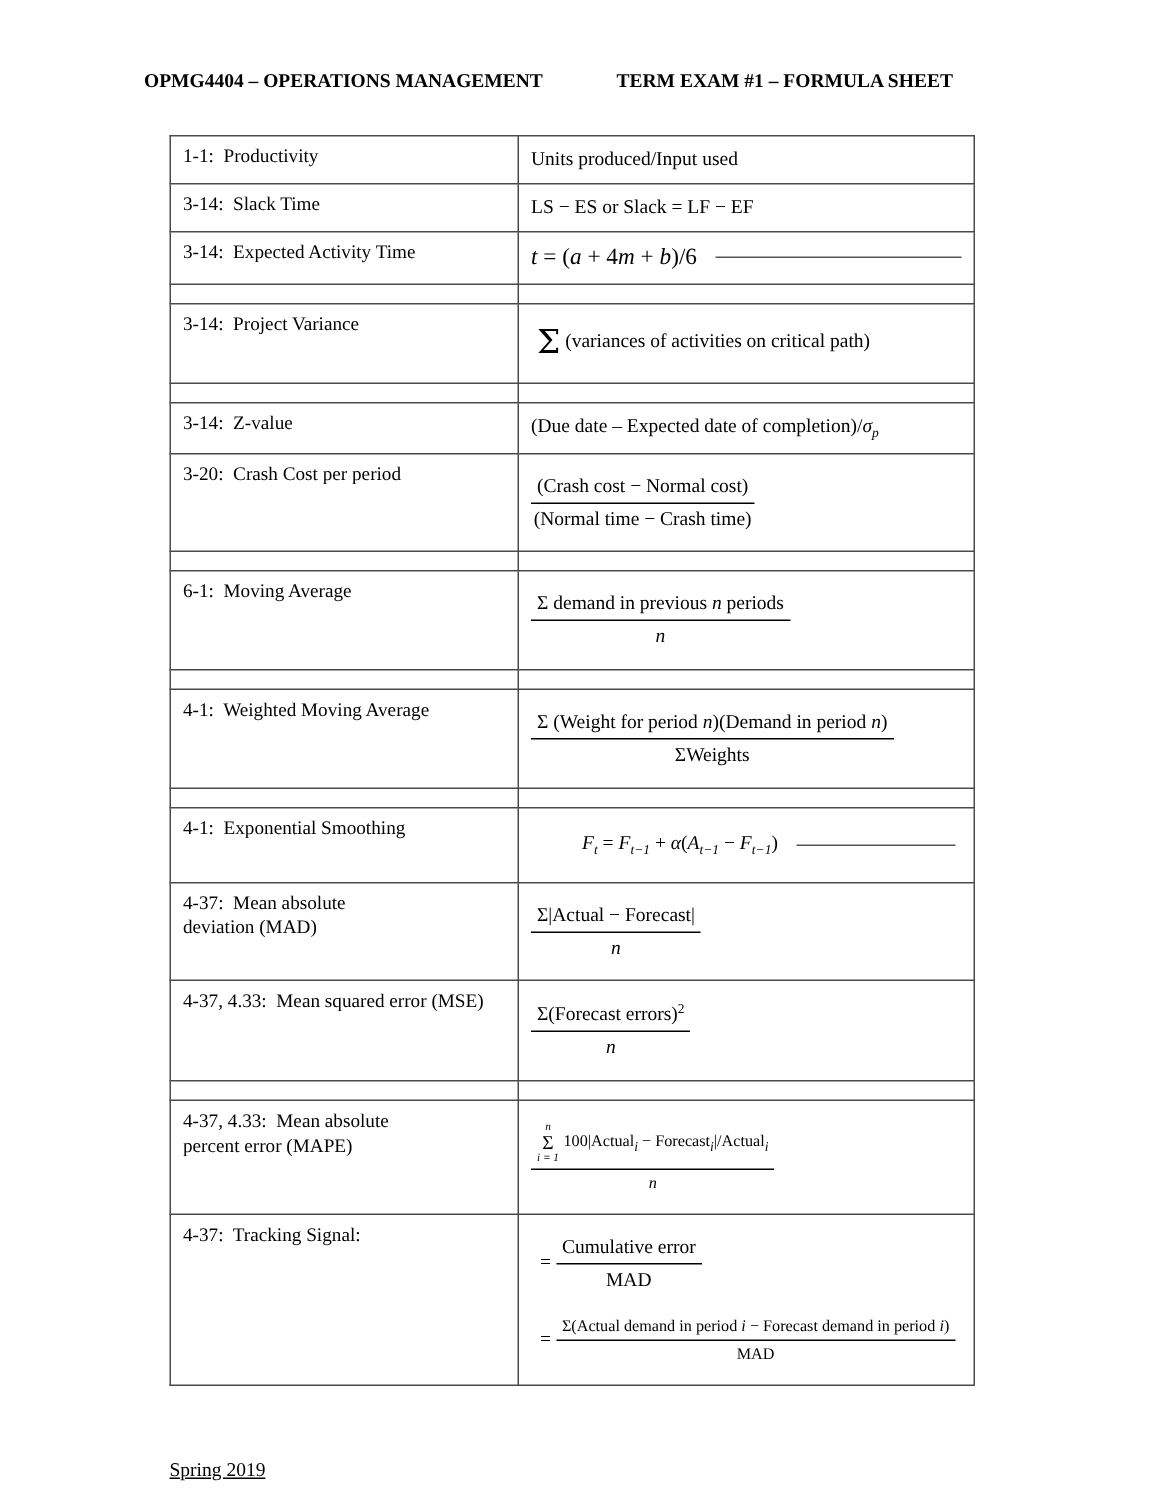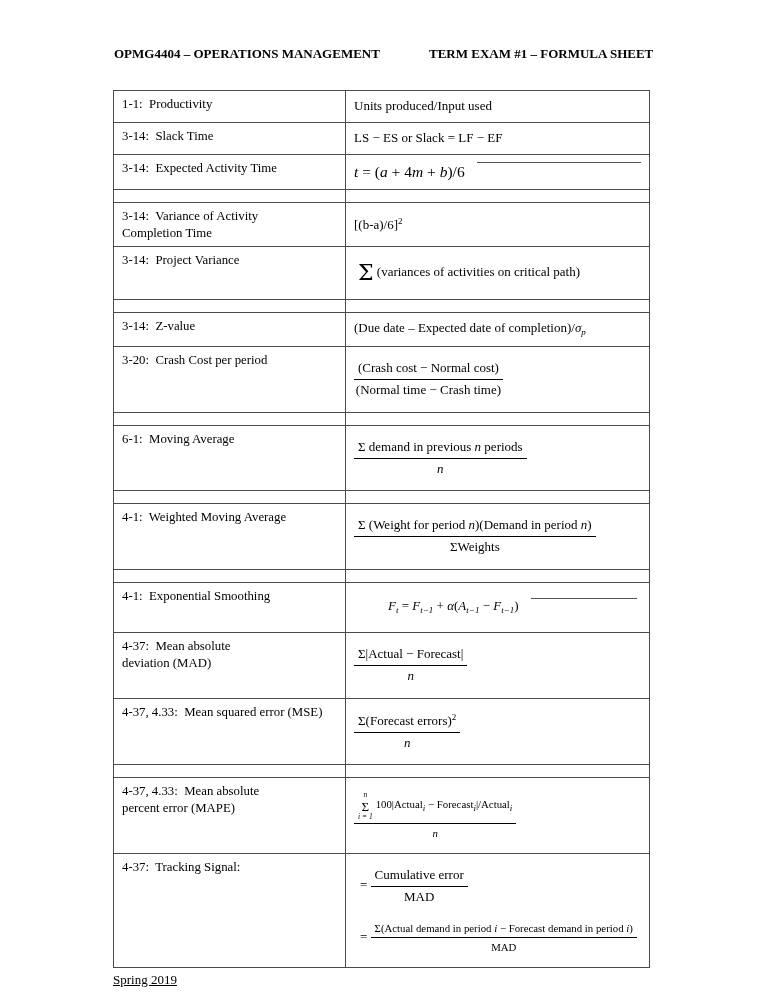--- a/index.html
+++ b/index.html
@@ -9,21 +9,21 @@
     width: 768px;
     height: 994px;
     background: #ffffff;
     color: #000;
     font-family: "Liberation Serif", serif;
     overflow: hidden;
   }
   .header {
     position: absolute;
     top: 46px;
-    left: 114px;
+    left: 96px;
     width: 600px;
     display: flex;
     font-weight: bold;
     font-size: 13px;
   }
   .h-left { width: 315px; }
   .formula-table {
     position: absolute;
     top: 90px;
     left: 113px;
@@ -39,21 +39,21 @@
     font-size: 12.8px;
     line-height: 1.3;
     white-space: pre-wrap;
   }
   .formula-cell {
     vertical-align: middle;
     padding: 4px 8px;
     font-size: 13px;
   }
   .fline { white-space: pre; line-height: 1.3; margin: 3px 0; }
-  .fline.tailed { display: flex; }
+  .fline.tailed { display: flex; align-items: center; }
   .fline .inner { white-space: pre; }
   .fline.big { font-size: 15.5px; }
   .fline.roomy { margin: 11px 4px; }
   .tail { flex: 1 1 auto; border-top: 1px solid #555; margin-left: 12px; height: 0; }
   .frac { display: inline-block; vertical-align: middle; text-align: center; margin: 6px 0; }
   .frac .num { display: block; border-bottom: 1px solid #000; padding: 0 4px 2px 4px; }
   .frac .den { display: block; padding-top: 2px; }
   .frac.small { font-size: 10.8px; }
   sub { font-size: 9px; vertical-align: -3px; }
   sup { font-size: 9px; vertical-align: 5px; }
@@ -93,27 +93,20 @@
         </tr>
         <tr>
           <td class="label-cell">3-14:  Expected Activity Time</td>
           <td class="formula-cell">
             <div class="fline tailed big"><span class="inner"><i>t</i><span> = (</span><i>a</i><span> + 4</span><i>m</i><span> + </span><i>b</i><span>)/6</span></span><span class="tail"></span></div>
           </td>
         </tr>
         <tr class="spacer">
           <td class="label-cell"></td>
           <td class="formula-cell"></td>
-        </tr>
-        <tr>
-          <td class="label-cell">3-14:  Variance of Activity
-Completion Time</td>
-          <td class="formula-cell">
-            <div class="fline"><span>[(b-a)/6]</span><sup>2</sup></div>
-          </td>
         </tr>
         <tr>
           <td class="label-cell">3-14:  Project Variance</td>
           <td class="formula-cell">
             <div class="fline roomy"><span class="bigsum">Σ</span><span> (variances of activities on critical path)</span></div>
           </td>
         </tr>
         <tr class="spacer">
           <td class="label-cell"></td>
           <td class="formula-cell"></td>

